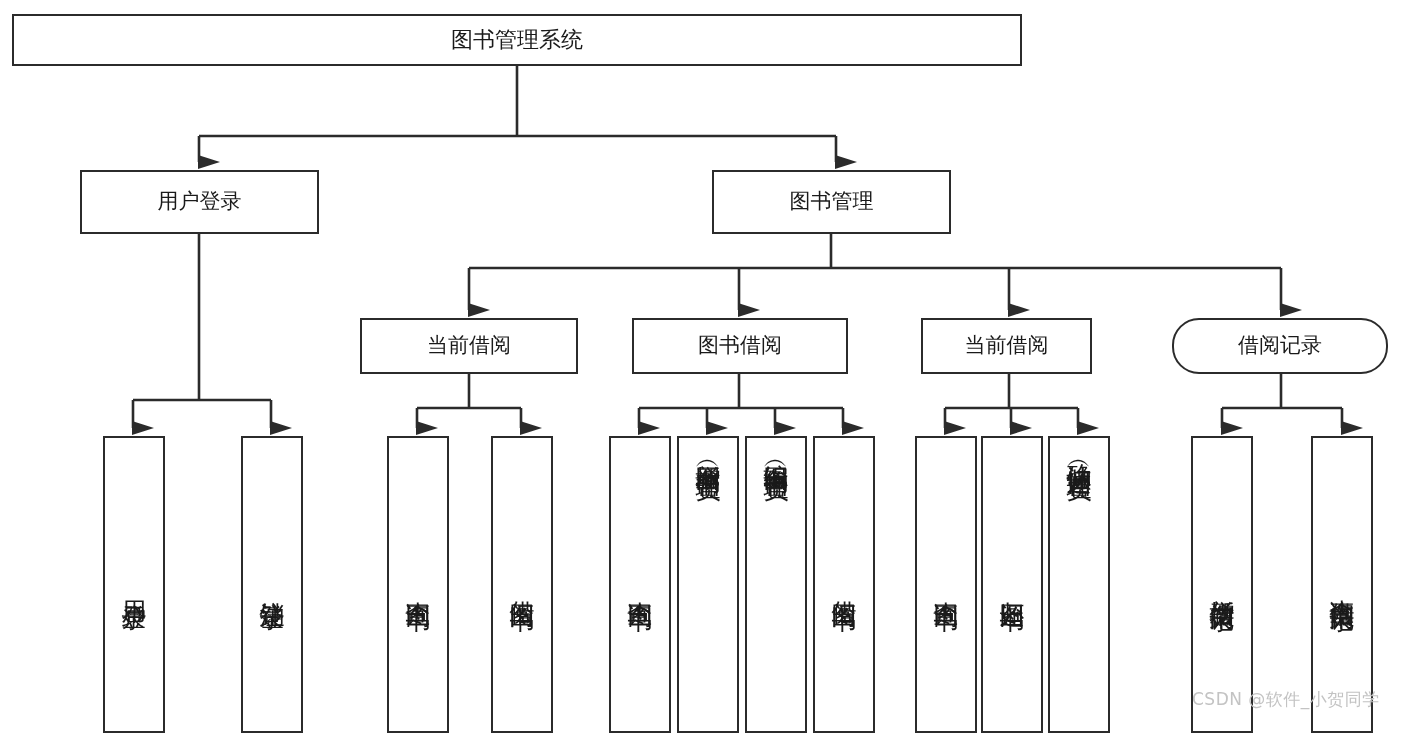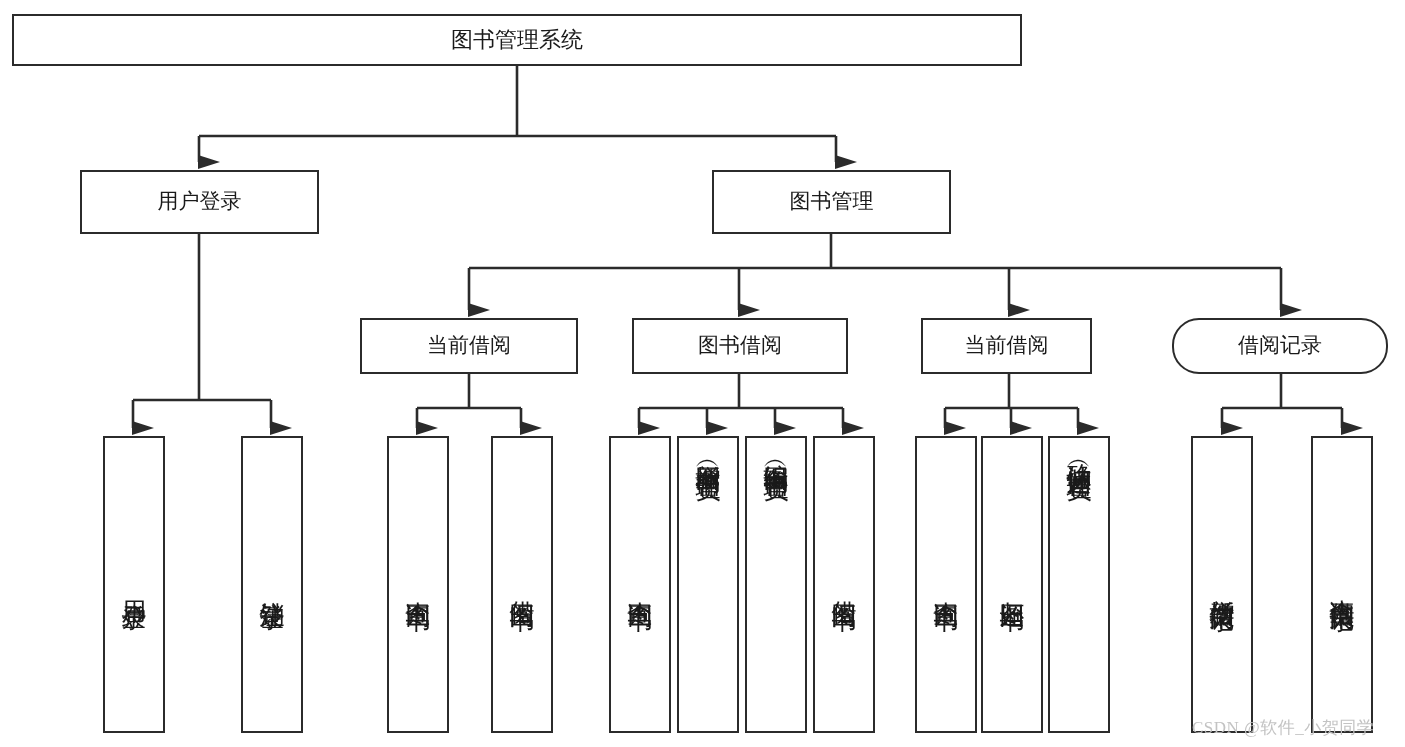--- a/index.html
+++ b/index.html
@@ -33,23 +33,22 @@
     line-height:1;
     white-space:nowrap;
   }
   .leaf.mid{align-items:center;padding-top:0;}
   #watermark{
     position:absolute;
     color:#c3c3c3;
     font-size:17px;
     white-space:nowrap;
     left:1192px;
-    top:716px;
+    top:688px;
     letter-spacing:0.5px;
-    font-family:Liberation Serif, serif;
   }
 </style>
 </head>
 <body>
 
 <div id="canvas">
 
   <svg id="wires" viewBox="0 0 1405 747">
     <defs>
       <marker id="arw" markerWidth="16" markerHeight="22" refX="7" refY="21" orient="auto-start-reverse" markerUnits="userSpaceOnUse">

